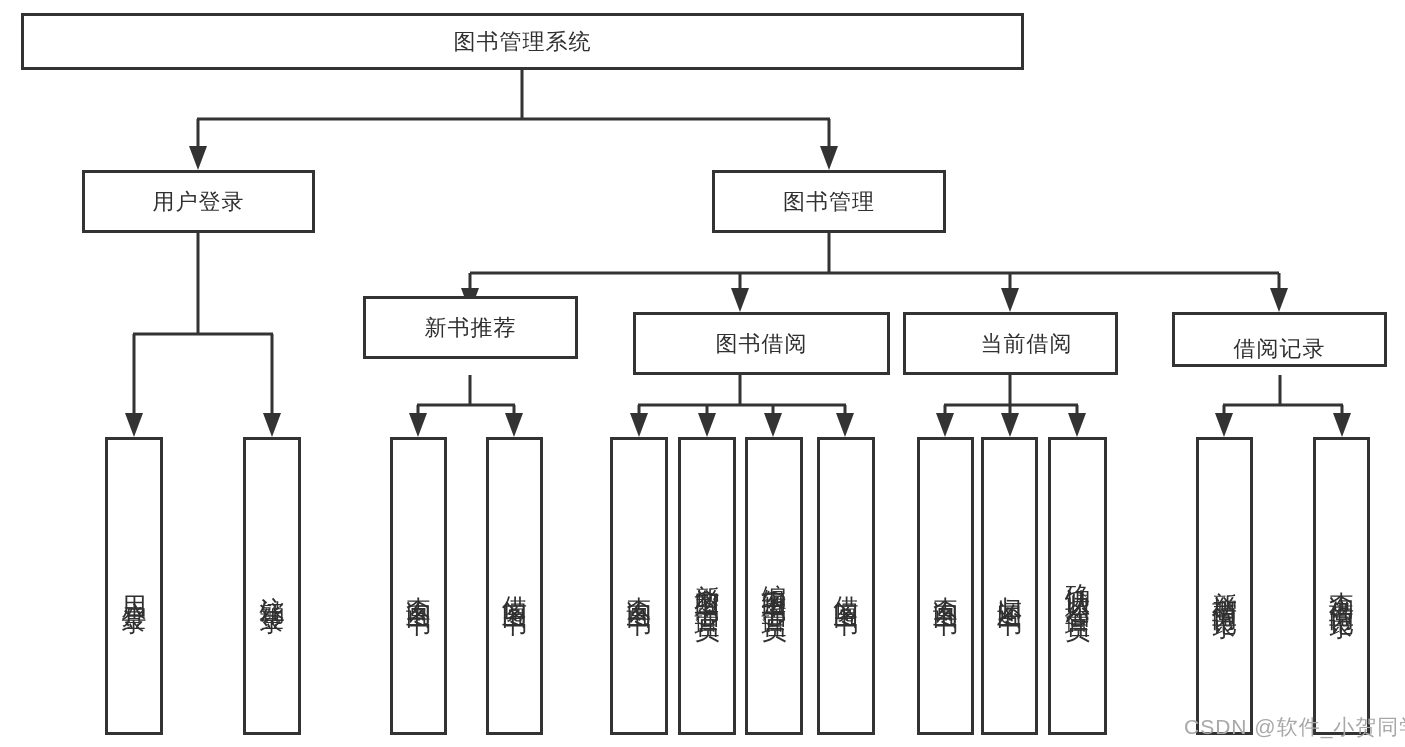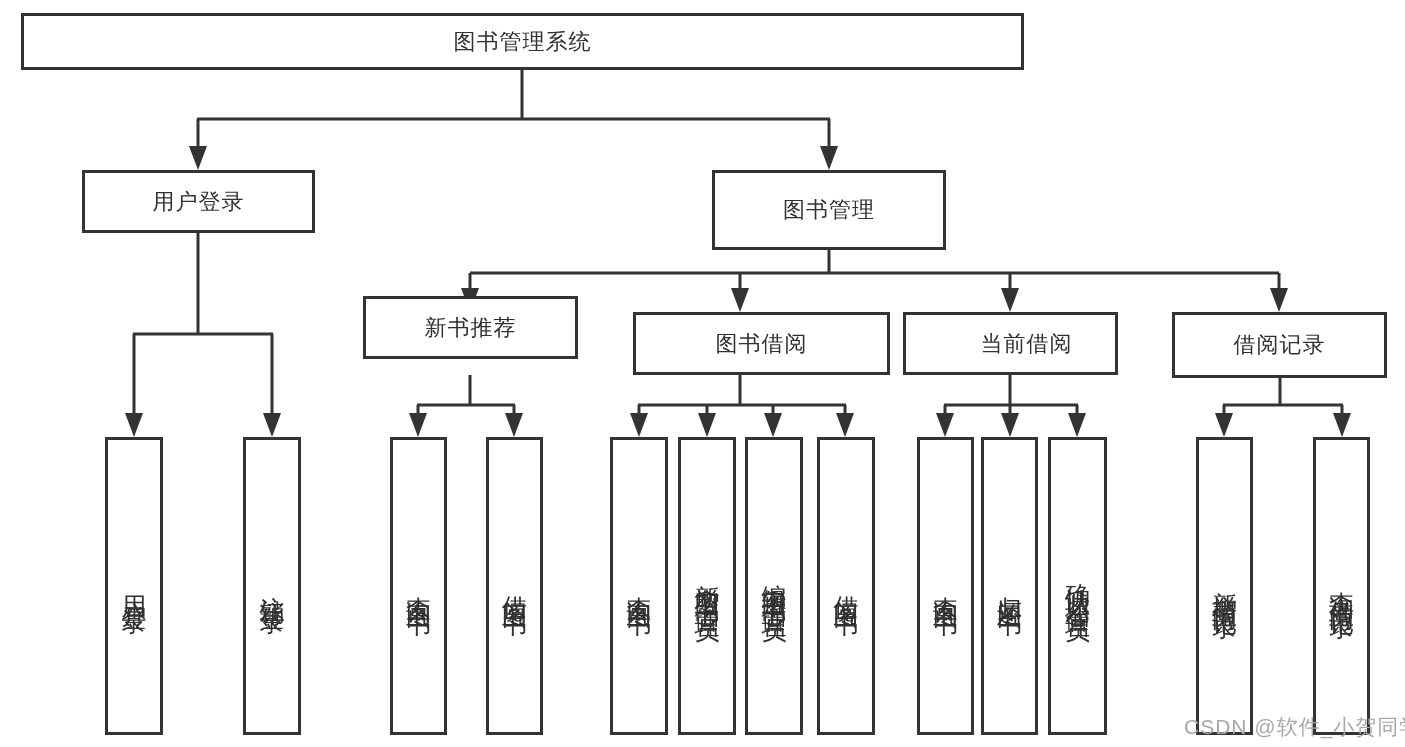--- a/index.html
+++ b/index.html
@@ -106,34 +106,34 @@
     </g>
   </svg>
 
   <div class="node box-h" style="left:21px; top:13px; width:1003px; height:57px;">
     <span>图书管理系统</span>
   </div>
 
   <div class="node box-h" style="left:82px; top:170px; width:233px; height:63px;">
     <span>用户登录</span>
   </div>
-  <div class="node box-h" style="left:712px; top:170px; width:234px; height:80px;">
+  <div class="node box-h" style="left:712px; top:170px; width:234px; height:63px;">
     <span>图书管理</span>
   </div>
 
   <div class="node box-h" style="left:363px; top:296px; width:215px; height:63px;">
     <span>新书推荐</span>
   </div>
   <div class="node box-h" style="left:633px; top:312px; width:257px; height:63px;font-family:Liberation Mono, monospace;">
     <span>图书借阅</span>
   </div>
   <div class="node box-h" style="left:903px; top:312px; width:215px; height:63px;padding-left:32px;">
     <span>当前借阅</span>
   </div>
-  <div class="node box-h" style="left:1172px; top:312px; width:215px; height:66px;">
+  <div class="node box-h" style="left:1172px; top:312px; width:215px; height:55px;align-items:flex-end;">
     <span>借阅记录</span>
   </div>
 
   <div class="node box-v" style="left:105px; top:437px; width:58px; height:298px;">
     <span class="vtext">用户登录</span>
   </div>
   <div class="node box-v" style="left:243px; top:437px; width:58px; height:298px;">
     <span class="vtext">注销登录</span>
   </div>
 

